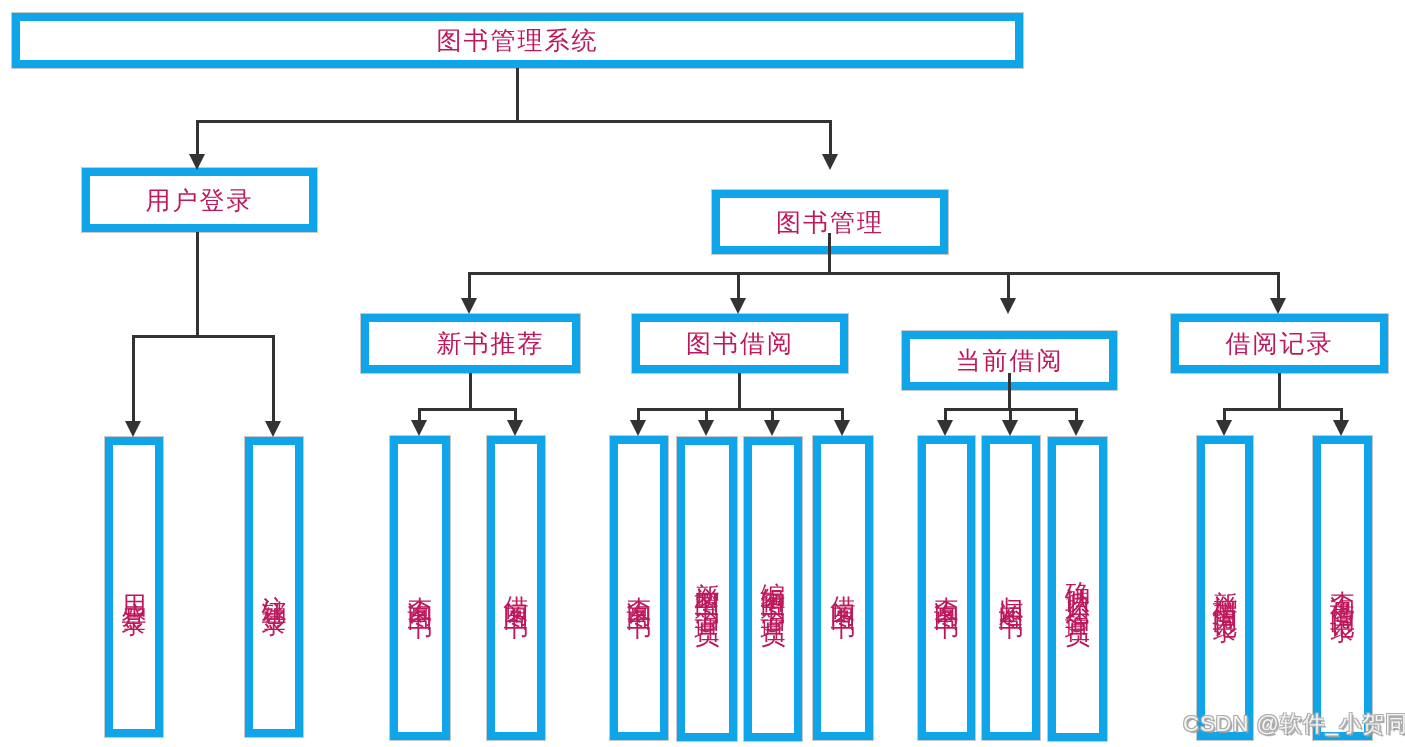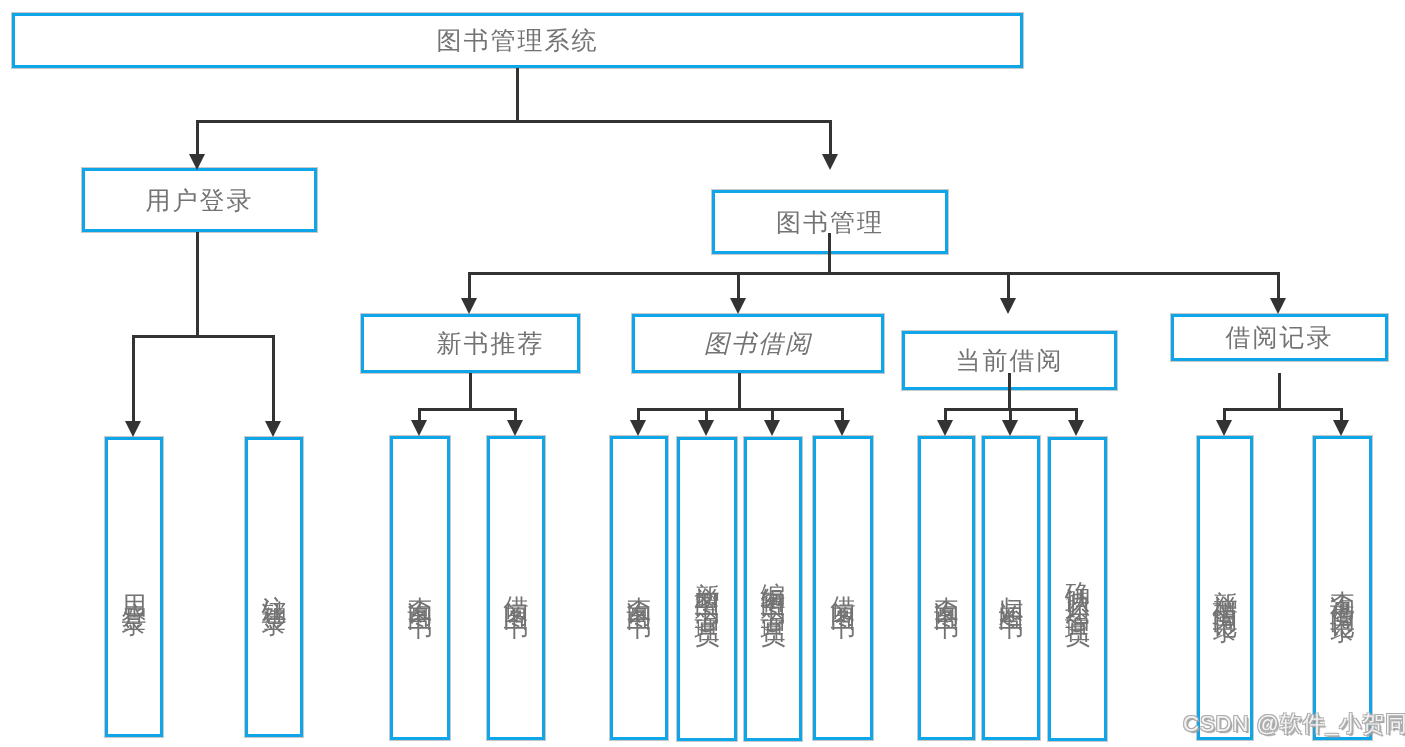--- a/index.html
+++ b/index.html
@@ -5,22 +5,22 @@
   * { margin:0; padding:0; box-sizing:border-box; }
   html,body { background:#ffffff; }
   body {
     width:1405px; height:747px; position:relative; overflow:hidden;
     font-family:"Liberation Sans", sans-serif;
   }
   .stage { position:absolute; left:0; top:0; width:1405px; height:747px; background:#ffffff; }
 
   
   .node {
-    position:absolute; border:3px solid #0ea5e9; background:#ffffff;
-    display:flex; align-items:center; justify-content:center; color:#737373;
+    position:absolute; border:8px solid #0ea5e9; background:#ffffff;
+    display:flex; align-items:center; justify-content:center; color:#be185d;
     box-shadow:0 0 0 1px #c9c9c9;
   }
   .h-node span { font-size:25px; letter-spacing:2px; white-space:nowrap; }
   .v-node span {
     writing-mode:vertical-rl; text-orientation:mixed;
     font-size:25px; letter-spacing:6px; line-height:1.15; white-space:nowrap;
   }
 
   
   .line { position:absolute; background:#333333; }
@@ -31,23 +31,23 @@
     content:""; position:absolute; left:-7px; bottom:-16px; width:0; height:0;
     border-left:8px solid transparent; border-right:8px solid transparent;
     border-top:16px solid #333333;
   }
 
   
   #b-root   { left:12px;  top:13px;  width:1011px; height:55px; }
   #b-user   { left:82px;  top:168px; width:235px;  height:64px; }
   #b-mgmt   { left:712px; top:169px; width:236px;  height:64px;margin-top:21px; }
   #b-rec    { left:361px; top:314px; width:219px;  height:59px;padding-left:40px; }
-  #b-bb     { left:632px; top:314px; width:252px;  height:59px;font-style:italic; }
+  #b-bb     { left:632px; top:314px; width:216px;  height:59px; }
   #b-cb     { left:902px; top:331px; width:215px;  height:59px; }
-  #b-br     { left:1171px;top:314px; width:217px;  height:47px; }
+  #b-br     { left:1171px;top:314px; width:217px;  height:59px; }
 
   #b-l-login  { left:105px; top:437px; width:58px; height:300px; }
   #b-l-logout { left:245px; top:437px; width:58px; height:300px; }
   #b-l-recq   { left:390px; top:436px; width:60px; height:304px; }
   #b-l-recb   { left:487px; top:436px; width:58px; height:304px; }
   #b-l-bbq    { left:610px; top:436px; width:58px; height:304px; }
   #b-l-bba    { left:677px; top:437px; width:60px; height:304px; }
   #b-l-bbe    { left:744px; top:437px; width:58px; height:304px; }
   #b-l-bbb    { left:813px; top:436px; width:60px; height:304px; }
   #b-l-cbq    { left:918px; top:436px; width:57px; height:304px; }

